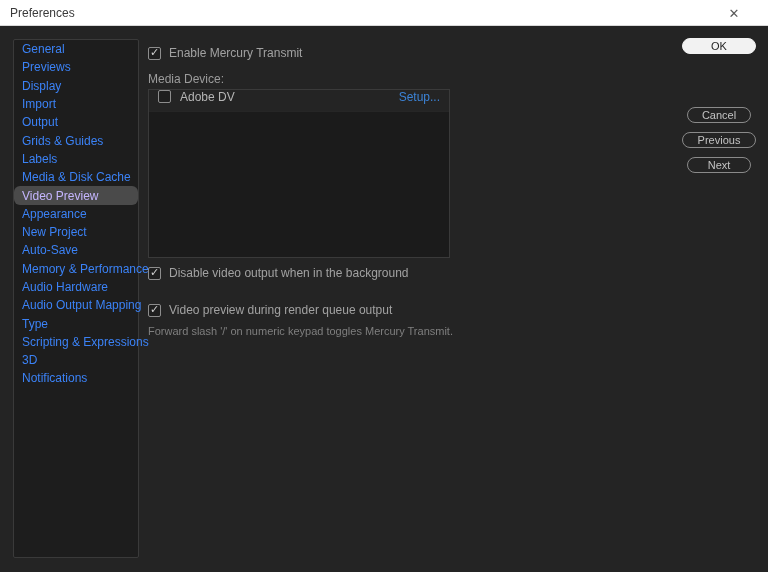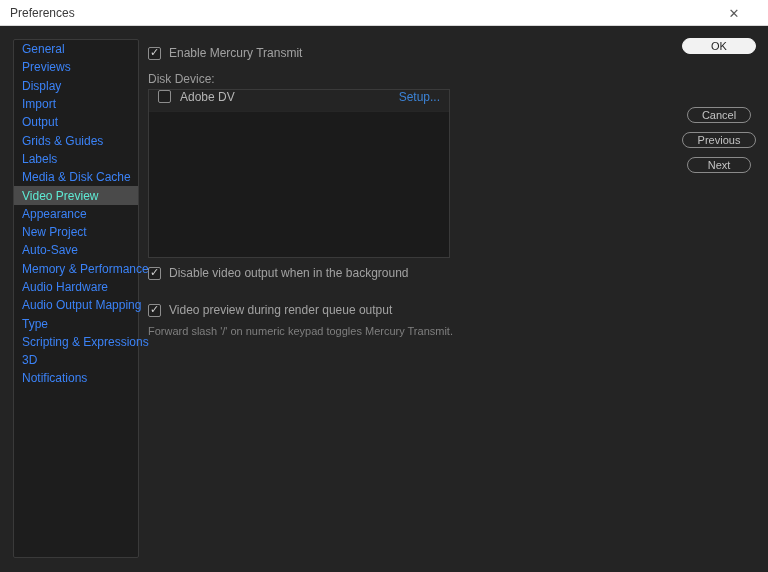--- a/index.html
+++ b/index.html
@@ -8,21 +8,21 @@
   .window { position:relative; width:768px; height:572px; background:#242424; }
 
   
   .titlebar { position:absolute; left:0; top:0; width:768px; height:26px; background:#ffffff; border-bottom:1px solid #d9d9d9; }
   .titlebar .title { position:absolute; left:10px; top:0; height:33px; line-height:26px; font-size:12px; color:#3a3a3a; }
   .close-btn { position:absolute; left:714px; top:0; width:40px; height:26px; display:flex; align-items:center; justify-content:center; font-size:13px; color:#5a5a5a; cursor:pointer; }
 
   
   .sidebar { position:absolute; left:13px; top:39px; width:126px; height:519px; background:#1d1d1d; border:1px solid #3a3a3a; border-radius:2px; }
   .side-item { height:18.3px; display:flex; align-items:center; padding-left:8px; font-size:12px; color:#3b82f6; white-space:nowrap; cursor:pointer; }
-  .side-item.selected { background:#4a4a4a; color:#5eead4; }
+  .side-item.selected { background:#4a4a4a; color:#c4b5fd;border-radius:6px; }
 
   
   .chk-row { position:absolute; display:flex; align-items:center; gap:8px; }
   .checkbox { width:13px; height:13px; border:1px solid #8d8d8d; border-radius:2px; background:#1f1f1f; display:flex; align-items:center; justify-content:center; flex:0 0 auto; cursor:pointer; }
   .checkbox .check { color:#d2d2d2; font-size:11px; line-height:1; margin-top:-1px; }
   .chk-label { font-size:12px; color:#a2a2a2; }
 
   .field-label { position:absolute; left:148px; top:72px; font-size:12px; color:#9c9c9c; }
 
   .device-box { position:absolute; left:148px; top:89px; width:302px; height:169px; background:#1b1b1b; border:1px solid #3a3a3a; }
@@ -72,21 +72,21 @@
     <div class="side-item">Notifications</div>
   </div>
 
   <div class="chk-row" style="left:148px; top:46px;">
     <span class="checkbox">
       <span class="check">✓</span>
     </span>
     <span class="chk-label">Enable Mercury Transmit</span>
   </div>
 
-  <div class="field-label">Disk Device:</div>
+  <div class="field-label">Media Device:</div>
 
   <div class="device-box">
     <div class="device-row">
       <span class="checkbox"></span>
       <span class="device-name">Adobe DV</span>
       <span class="setup-link">Setup...</span>
     </div>
   </div>
 
   <div class="chk-row" style="left:148px; top:266px;">

